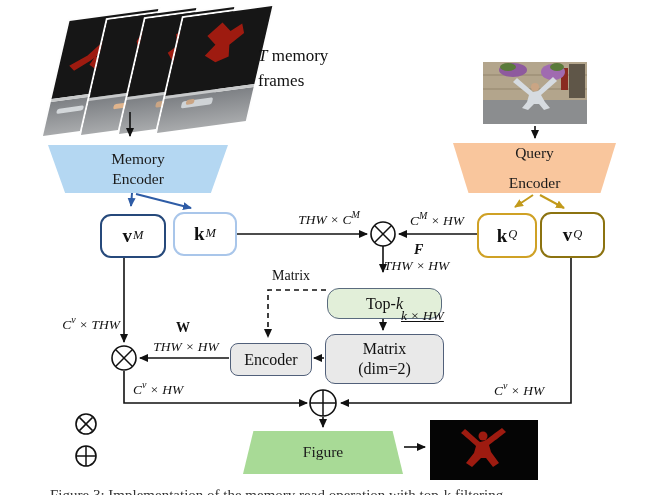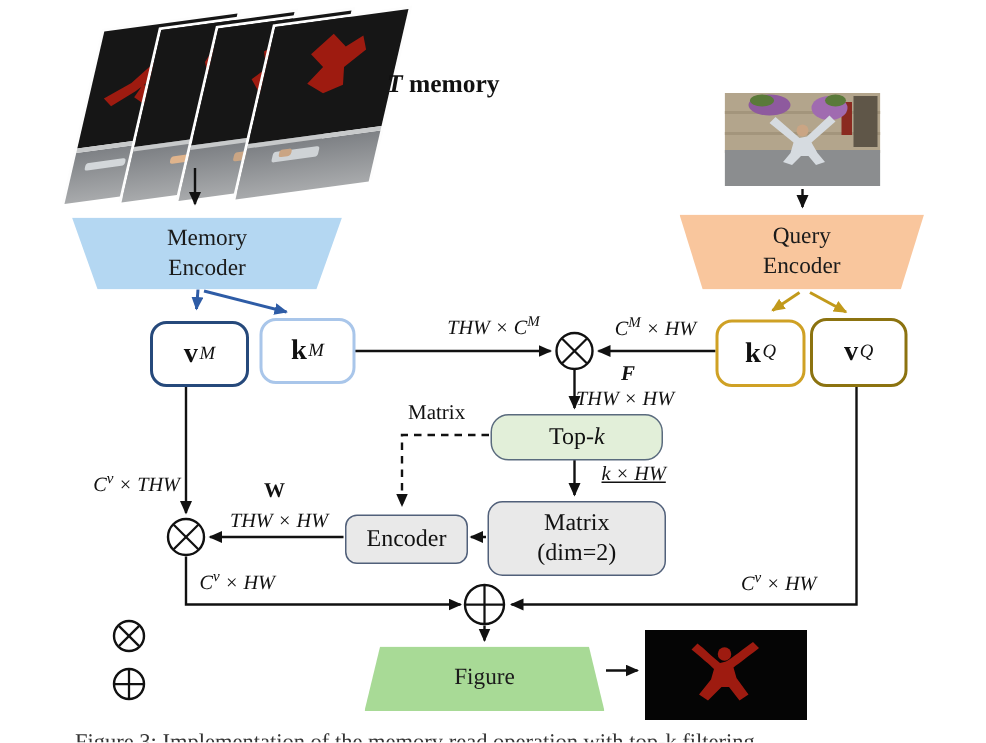--- a/index.html
+++ b/index.html
@@ -14,21 +14,21 @@
   .mframe .maskpart{height:78px;background:#161616;position:relative;overflow:hidden;}
   .mframe .roadpart{height:34px;background:linear-gradient(#7e8185,#a8aaac);
           border-top:3px solid #c7c9ca;position:relative;overflow:hidden;}
   .mframe svg{position:absolute;left:0;top:0;}
   .roadperson{position:absolute;background:#d3d7da;border-radius:2px;}
 
   
   .trap{position:absolute;display:flex;flex-direction:column;align-items:center;
         justify-content:center;font-size:15.5px;line-height:1.3;color:#1b1b1b;z-index:4;}
   .trap-mem{background:var(--memEnc,#b4d7f2);clip-path:polygon(0 0,100% 0,90.5% 100%,9.5% 100%);}
-  .trap-query{background:var(--queryEnc,#f9c69d);clip-path:polygon(0 0,100% 0,90.5% 100%,9.5% 100%);}
+  .trap-query{background:var(--queryEnc,#f9c69d);clip-path:polygon(0 0,100% 0,90.5% 100%,9.5% 100%);justify-content:space-between;}
   .trap-dec{background:var(--decoderFill,#a8da96);clip-path:polygon(6.5% 0,93.5% 0,100% 100%,0 100%);}
 
   
   .featbox{position:absolute;background:#fff;border-radius:11px;display:flex;
            align-items:center;justify-content:center;font-weight:bold;font-size:19px;z-index:4;}
   .featbox sup{font-weight:normal;font-style:italic;font-size:12.5px;margin-left:1px;transform:translateY(-1px);}
   .bx-vm{border:2.6px solid var(--vmBorder,#26497b);}
   .bx-km{border:2.6px solid var(--kmBorder,#a9c6ea);}
   .bx-kq{border:2.6px solid var(--kqBorder,#cfa125);}
   .bx-vq{border:2.6px solid var(--vqBorder,#8c7310);}
@@ -106,22 +106,23 @@
         <path d="M28,22 L40,10 50,20 60,14 64,24 52,34 54,46 42,50 30,42 38,32 Z" fill="#9e1b10"></path>
       </svg>
     </div>
     <div class="roadpart">
       <div class="roadperson" style="left:18px;top:5px;width:30px;height:7px;background:#cfd3d6;"></div>
       <div class="roadperson" style="left:22px;top:4px;width:8px;height:5px;background:#caa584;"></div>
     </div>
   </div>
 </div>
 
-<div class="stacklabel abs" style="left:258px;top:44px;font-weight:bold;">
+<div class="stacklabel abs" style="left:258px;top:44px;">
   <div><i>T</i><span> memory</span></div>
+  <div>frames</div>
 </div>
 
 <div class="queryimg" style="left:483px;top:62px;width:104px;height:62px;">
   <svg width="104" height="62" viewBox="0 0 104 62">
     <rect x="0" y="0" width="104" height="40" fill="#b3a58c"></rect>
     <rect x="0" y="12" width="104" height="2" fill="#a3957c"></rect>
     <rect x="0" y="26" width="104" height="2" fill="#a3957c"></rect>
     <rect x="86" y="2" width="16" height="34" fill="#5f5648"></rect>
     <rect x="78" y="6" width="7" height="22" fill="#8a2a20"></rect>
     <ellipse cx="30" cy="8" rx="14" ry="7" fill="#8e5a9e"></ellipse>
@@ -158,21 +159,21 @@
 </div>
 <div class="featbox bx-kq" style="left:477px;top:213px;width:56px;height:41px;">
   <span>k</span>
     <sup>Q</sup>
 </div>
 <div class="featbox bx-vq" style="left:540px;top:212px;width:61px;height:42px;">
   <span>v</span>
     <sup>Q</sup>
 </div>
 
-<div class="opbox op-topk" style="left:327px;top:276px;width:113px;height:29px;border-radius:12px;">
+<div class="opbox op-topk" style="left:327px;top:288px;width:113px;height:29px;border-radius:12px;">
   <div><span>Top-</span><i>k</i></div>
 </div>
 <div class="opbox op-gray" style="left:325px;top:334px;width:117px;height:48px;">
   <div>Matrix</div>
   <div>(dim=2)</div>
 </div>
 <div class="opbox op-gray" style="left:230px;top:343px;width:80px;height:31px;border-radius:8px;">
   <div>Encoder</div>
 </div>
 

